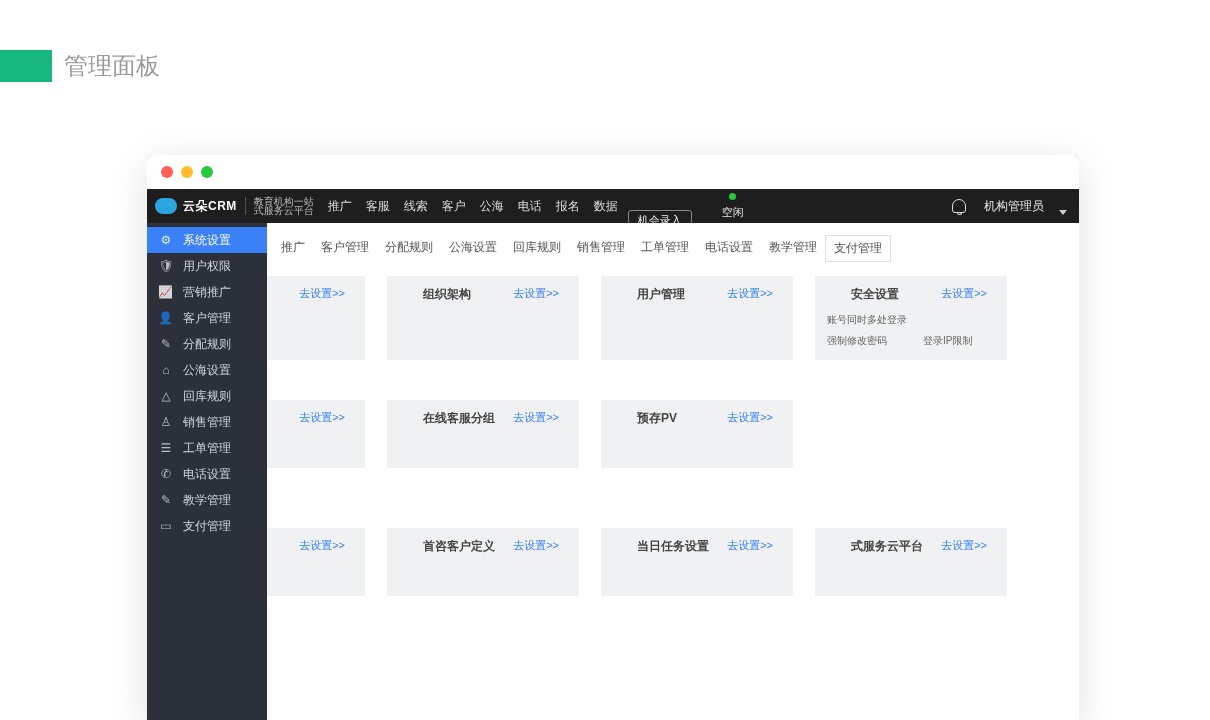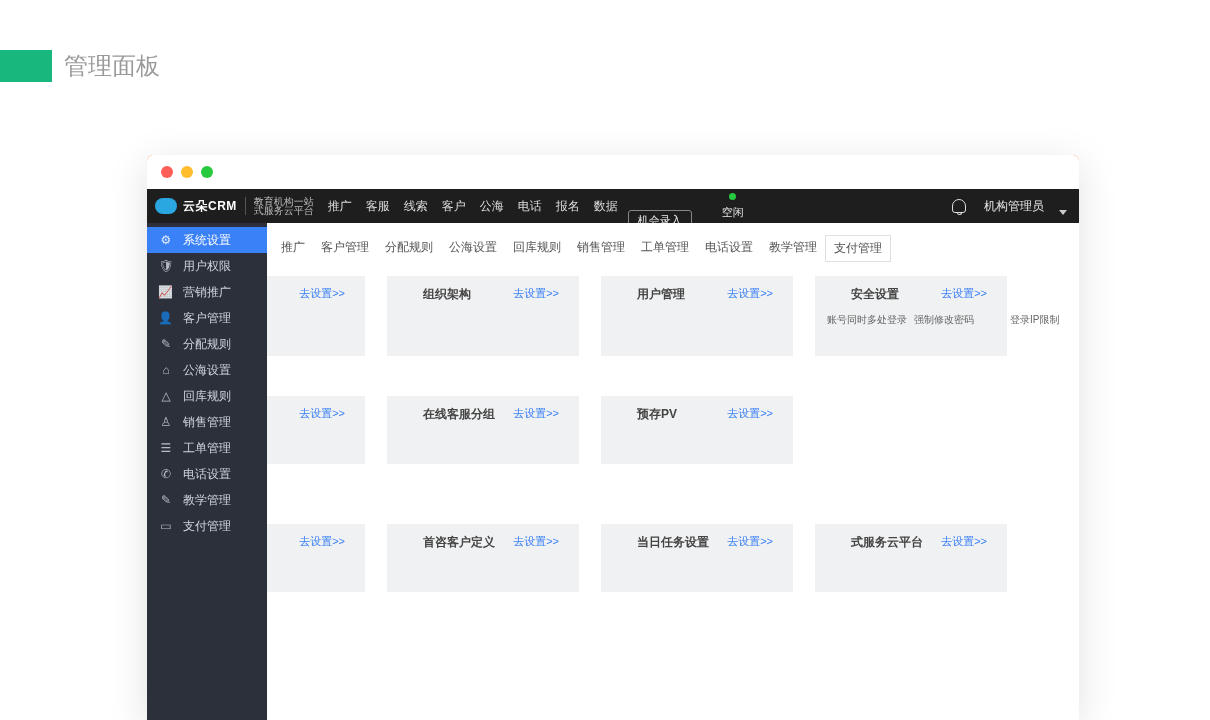--- a/index.html
+++ b/index.html
@@ -184,21 +184,21 @@
   .card.short { min-height: 68px; }
   .card-title { font-weight: 700; color: #444; margin-left: 24px; }
   .card-action {
     position: absolute; top: 10px; right: 20px;
     color: #3a80f6; font-size: 11px; cursor: pointer;
   }
   .card-detail-row {
     display: flex; gap: 20px; margin-top: 10px;
     font-size: 10px; color: #666;
   }
-  .card-detail-row.stack { flex-direction: row; gap: 7px; }
+  .card-detail-row.stack { flex-direction: column; gap: 7px; }
   .card-detail-row .detail { white-space: nowrap; }
 
   
   .cards-area { margin-left: -110px; }
 
 </style>
 </head>
 <body>
 
 <div class="slide-title-row">

